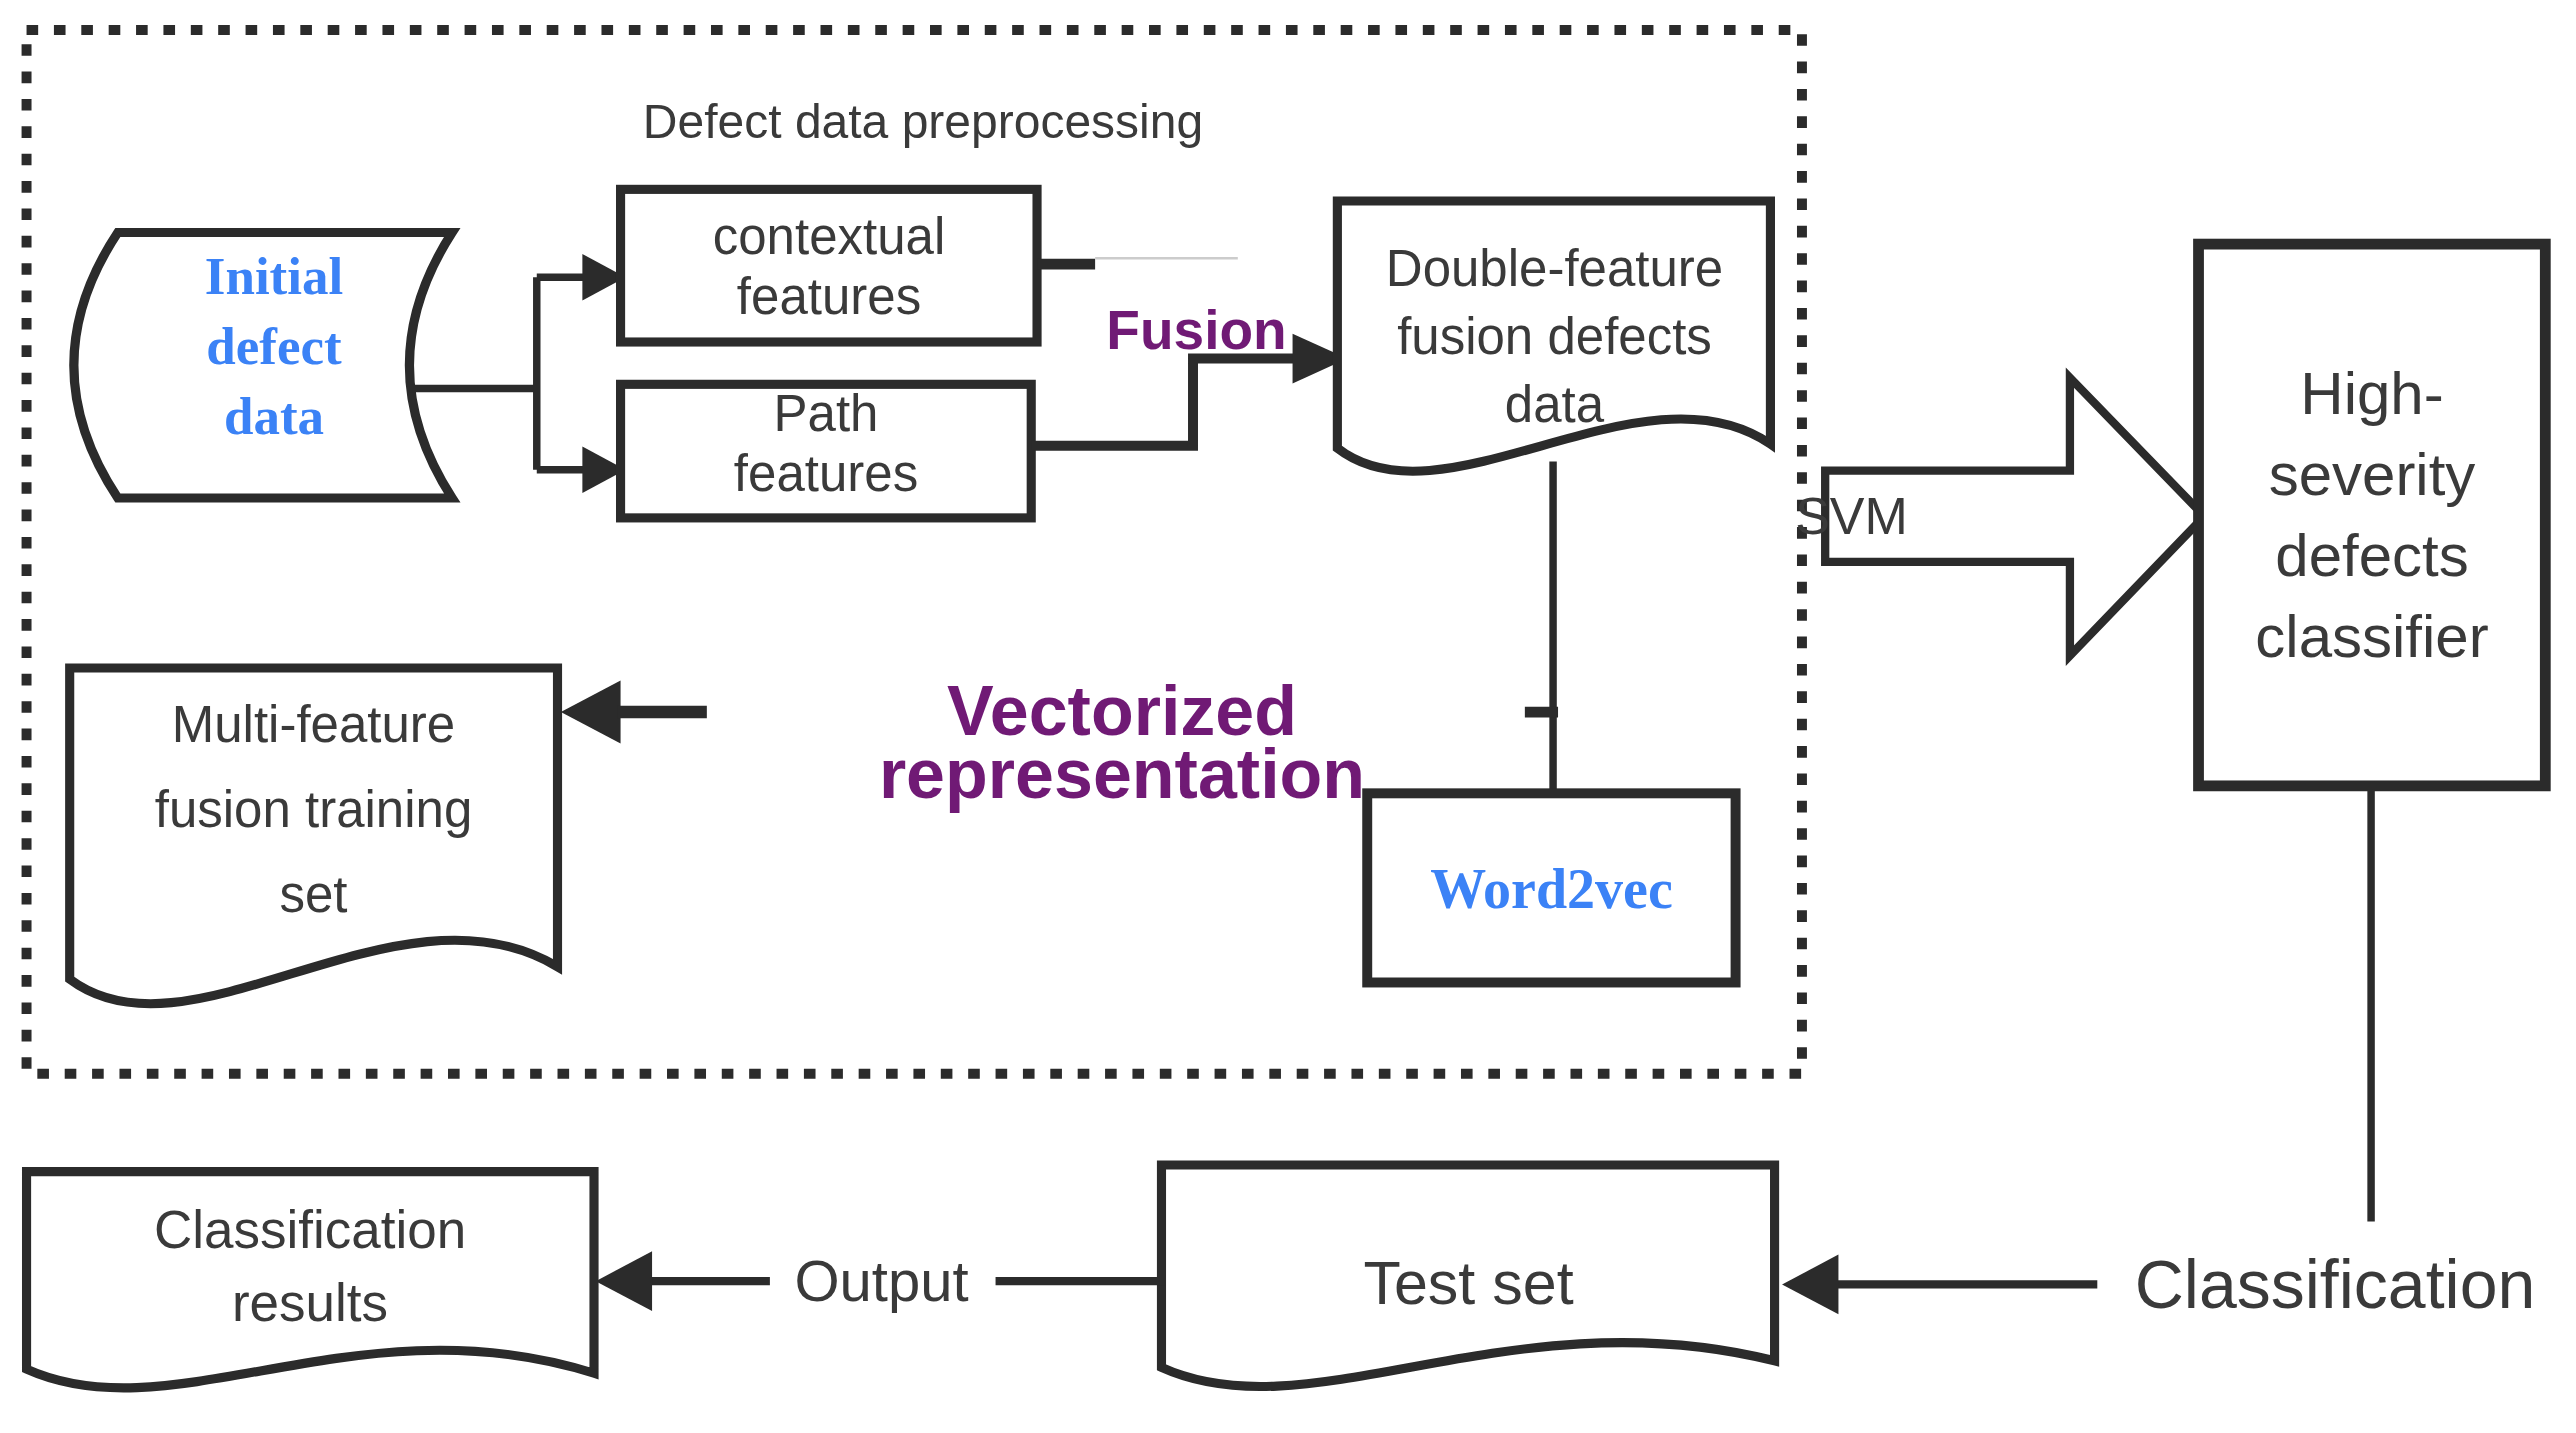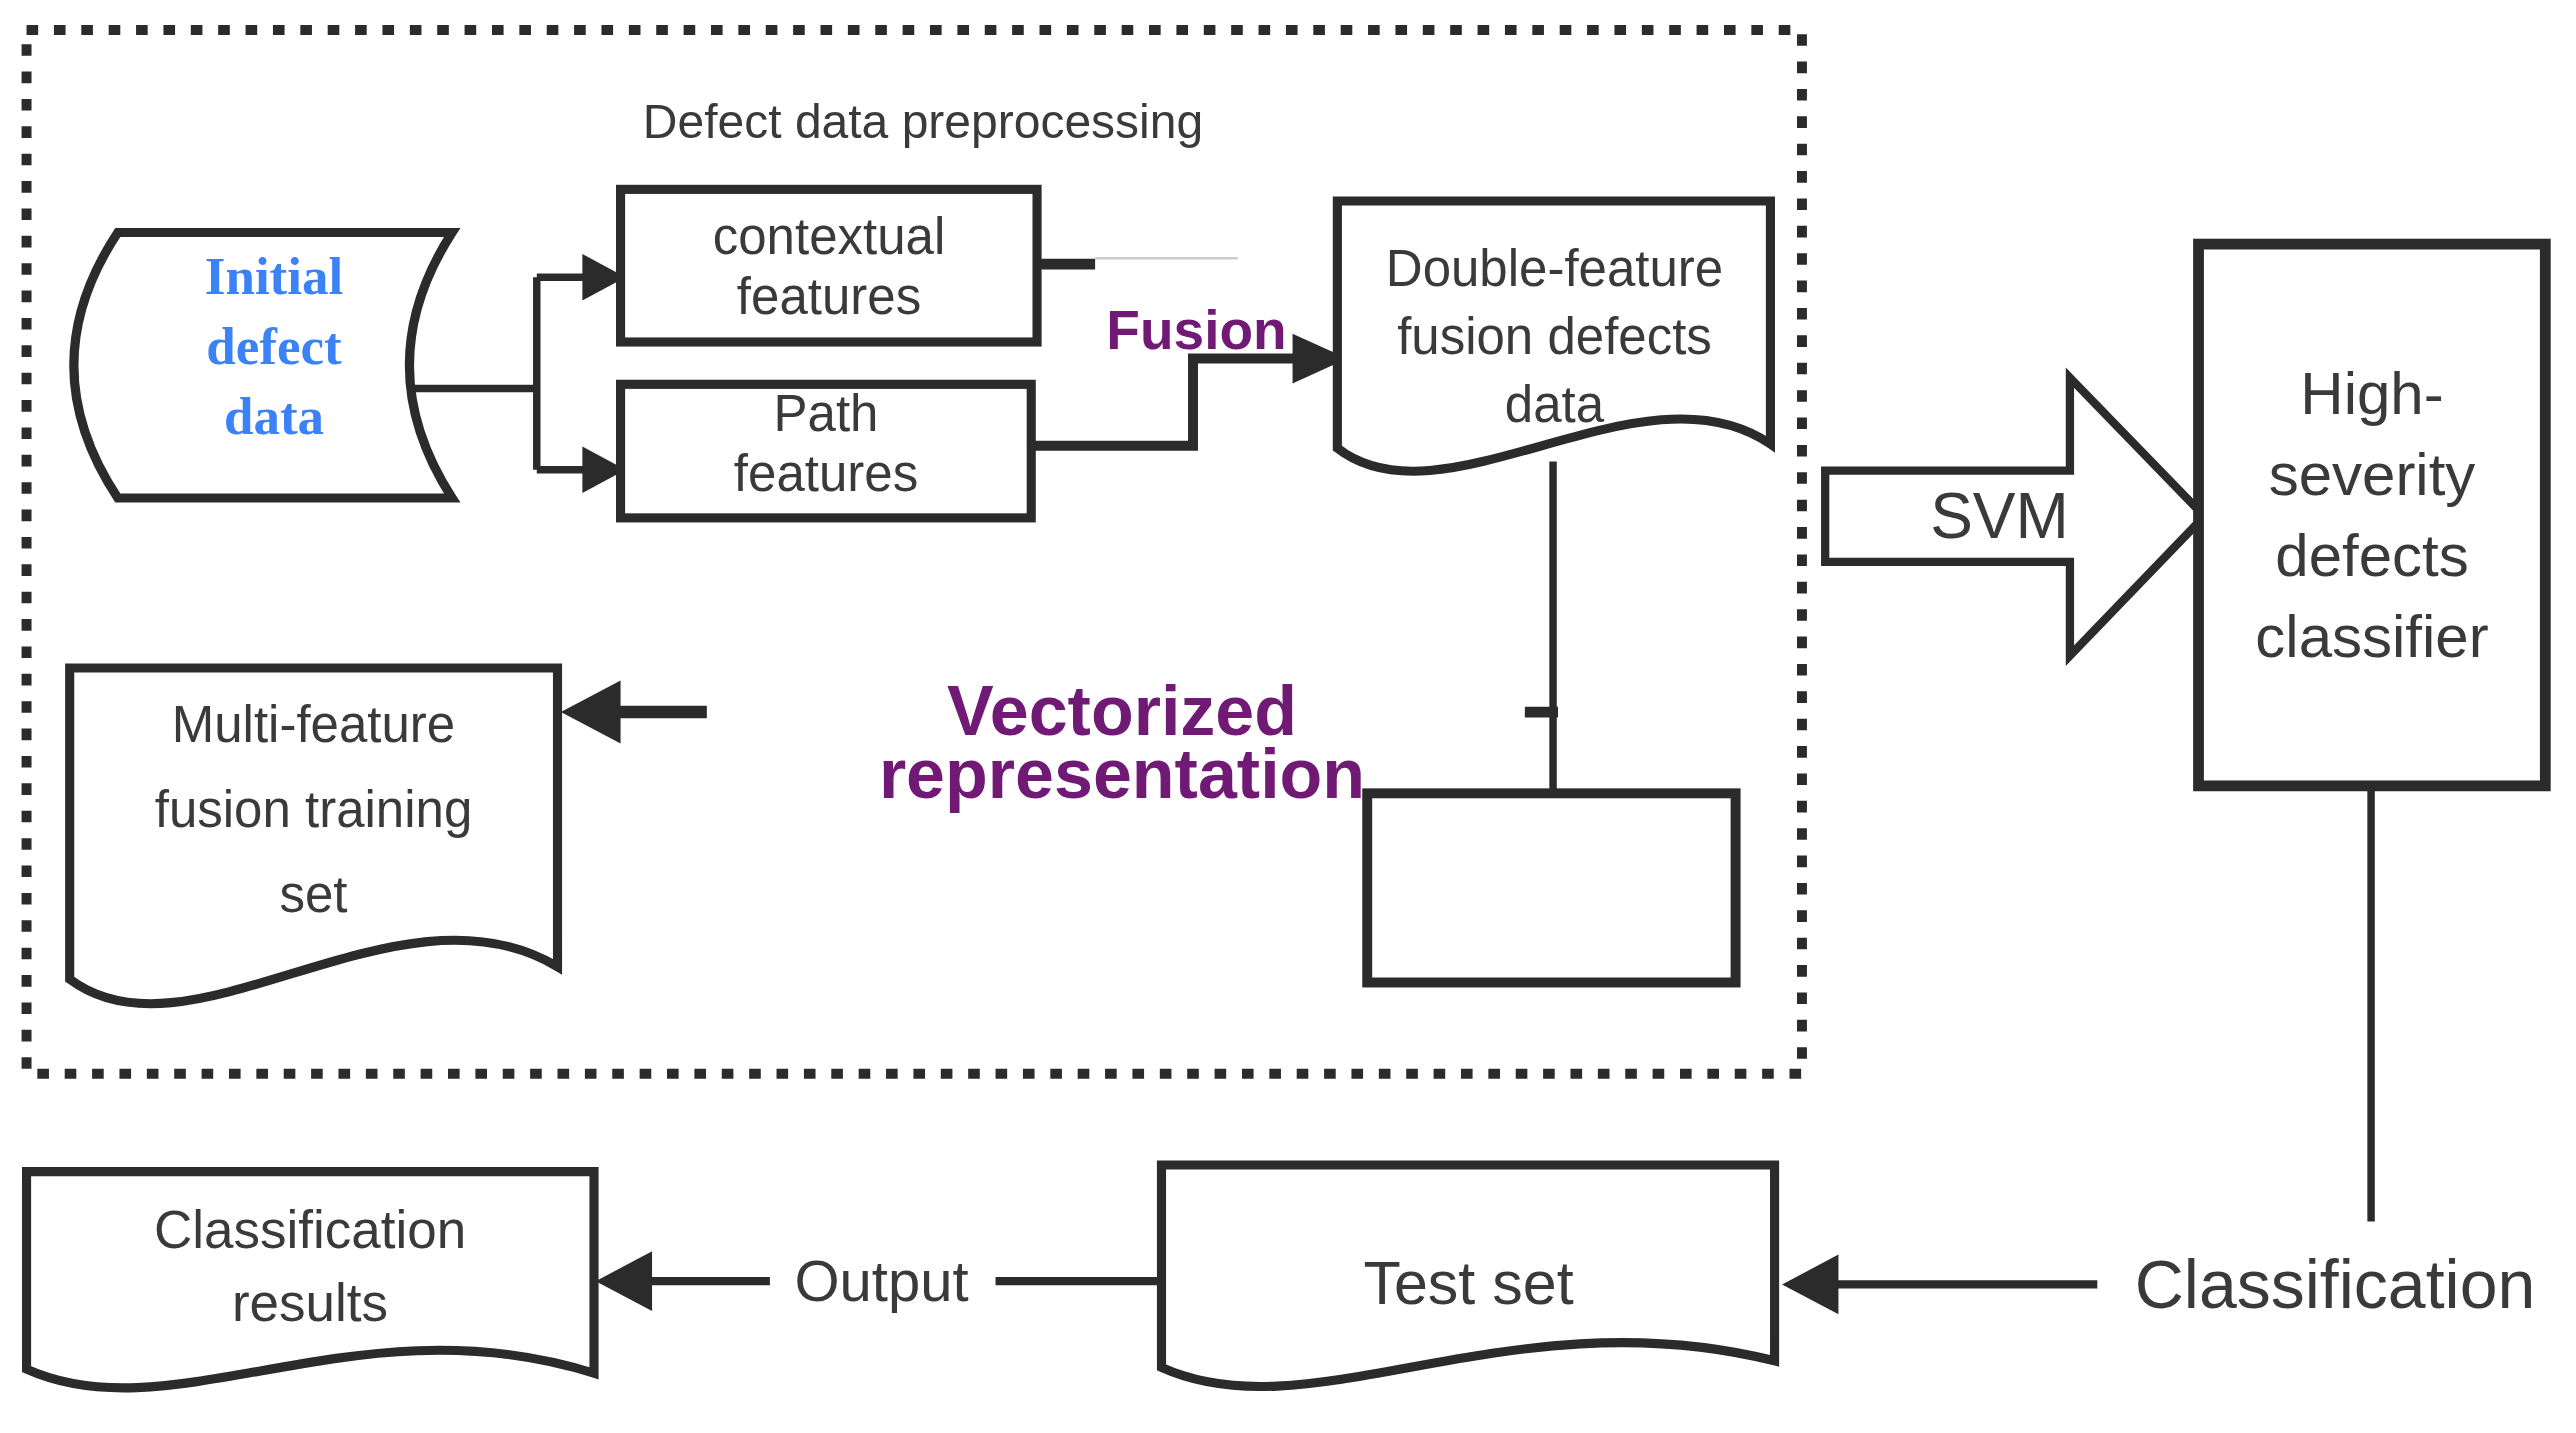--- a/index.html
+++ b/index.html
@@ -33,21 +33,21 @@
   #lbl-contextual   {left:629px;  top:207px;  width:400px; font-size:51px; line-height:60px;}
   #lbl-path         {left:625px;  top:384px;  width:402px; font-size:51px; line-height:60px;}
   #lbl-double       {left:1342px; top:235px;  width:425px; font-size:51px; line-height:68px;}
   #lbl-multi        {left:77px;   top:682px;  width:473px; font-size:51px; line-height:85px;}
   #lbl-word2vec     {left:1369px; top:857px; width:365px; font-size:56px; line-height:65px;}
   #lbl-classifier   {left:2206px; top:353px;  width:332px; font-size:60px; line-height:81px;}
   #lbl-results      {left:61px;   top:1193px; width:498px; font-size:53px; line-height:73px;}
   #lbl-output       {left:757px;  top:1248px; width:249px; font-size:58px; line-height:66px;}
   #lbl-testset      {left:1261px; top:1249px; width:415px; font-size:61px; line-height:68px;}
   #lbl-classif-edge {left:2082px; top:1246px; width:506px; font-size:68px; line-height:76px;}
-  #lbl-svm          {left:1875px; top:480px;  width:249px; font-size:64px; line-height:73px;text-align:center;}
+  #lbl-svm          {left:1727px; top:480px;  width:249px; font-size:52px; line-height:73px;text-align:center;}
   #lbl-fusion       {left:1072px; top:297px;  width:249px; font-size:55px; line-height:66px;}
   #lbl-vectorized   {left:707px;  top:680px;  width:830px;font-size:70px; line-height:63px;}
 </style>
 </head>
 <body>
 
 <div id="canvas">
 
   <svg id="shapes" viewBox="0 0 3105 1728" xmlns="http://www.w3.org/2000/svg">
 
@@ -118,20 +118,21 @@
   <div class="label" id="lbl-double">Double-feature
 fusion defects
 data</div>
 
   <div class="label sans-bold" id="lbl-vectorized">Vectorized representation</div>
 
   <div class="label" id="lbl-multi">Multi-feature
 fusion training
 set</div>
 
+  <div class="label serif-bold" id="lbl-word2vec">Word2vec</div>
 
   <div class="label" id="lbl-svm">SVM</div>
 
   <div class="label" id="lbl-classifier">High-
 severity
 defects
 classifier</div>
 
   <div class="label" id="lbl-results">Classification
 results</div>

